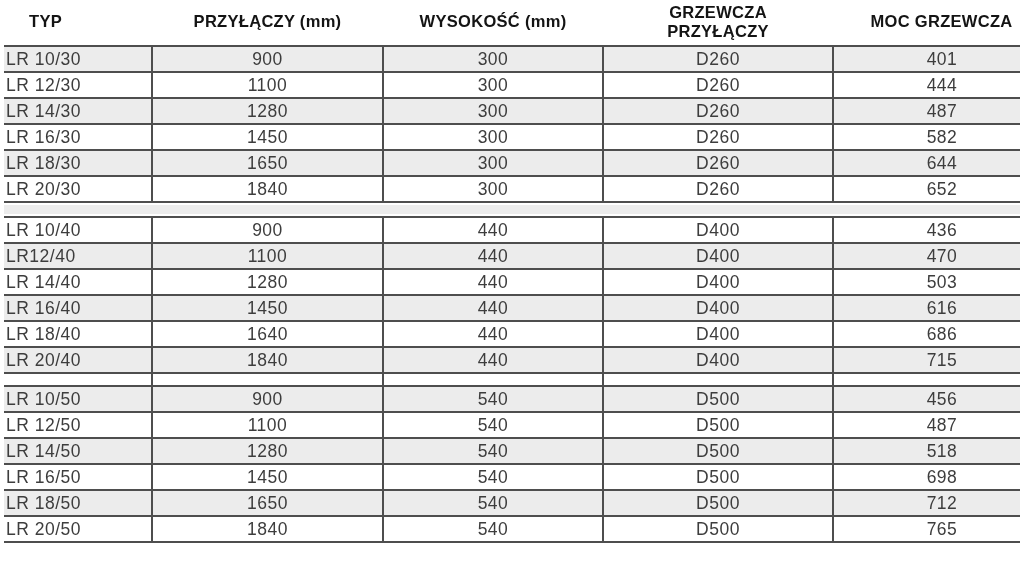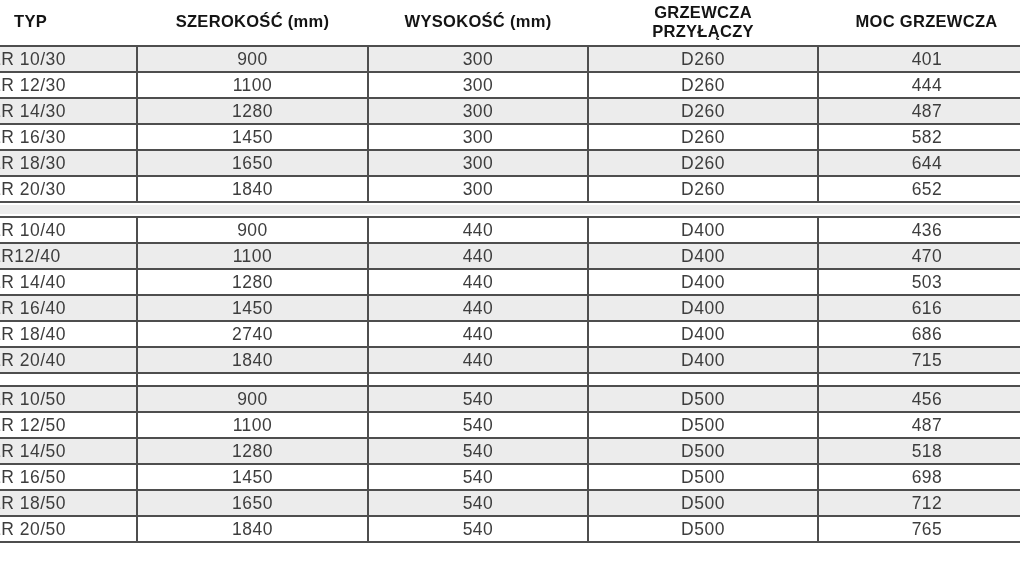--- a/index.html
+++ b/index.html
@@ -15,20 +15,21 @@
     width: 1020px; height: 583px;
     background: var(--bg);
     font-family: "Liberation Sans", sans-serif;
     overflow: hidden;
   }
   .viewport {
     position: relative;
     width: 1020px; height: 583px;
     overflow: hidden;
     background: var(--bg);
+    padding-left: 15px;
   }
   table.spec {
     border-collapse: collapse;
     table-layout: fixed;
     width: 1046px;          
     margin-left: -11px;     
   }
   thead th {
     border: none;
     border-bottom: 2px solid var(--border);
@@ -78,21 +79,21 @@
     <colgroup>
       <col style="width:148px">
       <col style="width:231px">
       <col style="width:220px">
       <col style="width:230px">
       <col style="width:217px">
     </colgroup>
     <thead>
       <tr>
         <th class="c0">TYP</th>
-        <th class="c1">SZEROKOŚĆ (mm)</th>
+        <th class="c1">PRZYŁĄCZY (mm)</th>
         <th class="c2">WYSOKOŚĆ (mm)</th>
         <th class="c3">
           <span class="wrap">GRZEWCZA PRZYŁĄCZY</span>
         </th>
         <th class="c4">MOC GRZEWCZA</th>
       </tr>
     </thead>
     <tbody>
         <tr class="shade">
           <td class="c0">LR 10/30</td>
@@ -164,21 +165,21 @@
         </tr>
         <tr class="shade">
           <td class="c0">LR 16/40</td>
           <td class="c1">1450</td>
           <td class="c2">440</td>
           <td class="c3">D400</td>
           <td class="c4">616</td>
         </tr>
         <tr>
           <td class="c0">LR 18/40</td>
-          <td class="c1">2740</td>
+          <td class="c1">1640</td>
           <td class="c2">440</td>
           <td class="c3">D400</td>
           <td class="c4">686</td>
         </tr>
         <tr class="shade">
           <td class="c0">LR 20/40</td>
           <td class="c1">1840</td>
           <td class="c2">440</td>
           <td class="c3">D400</td>
           <td class="c4">715</td>

